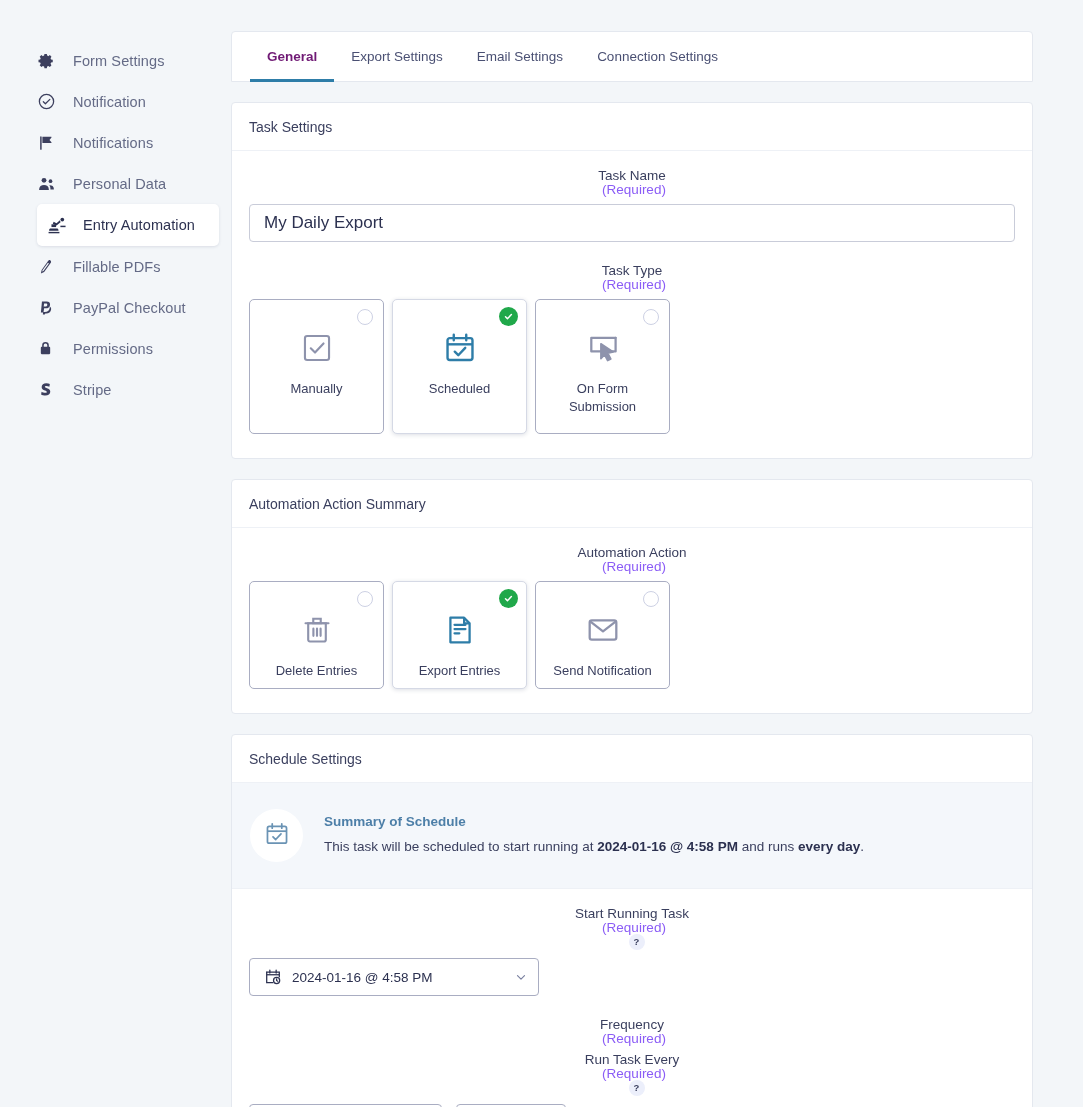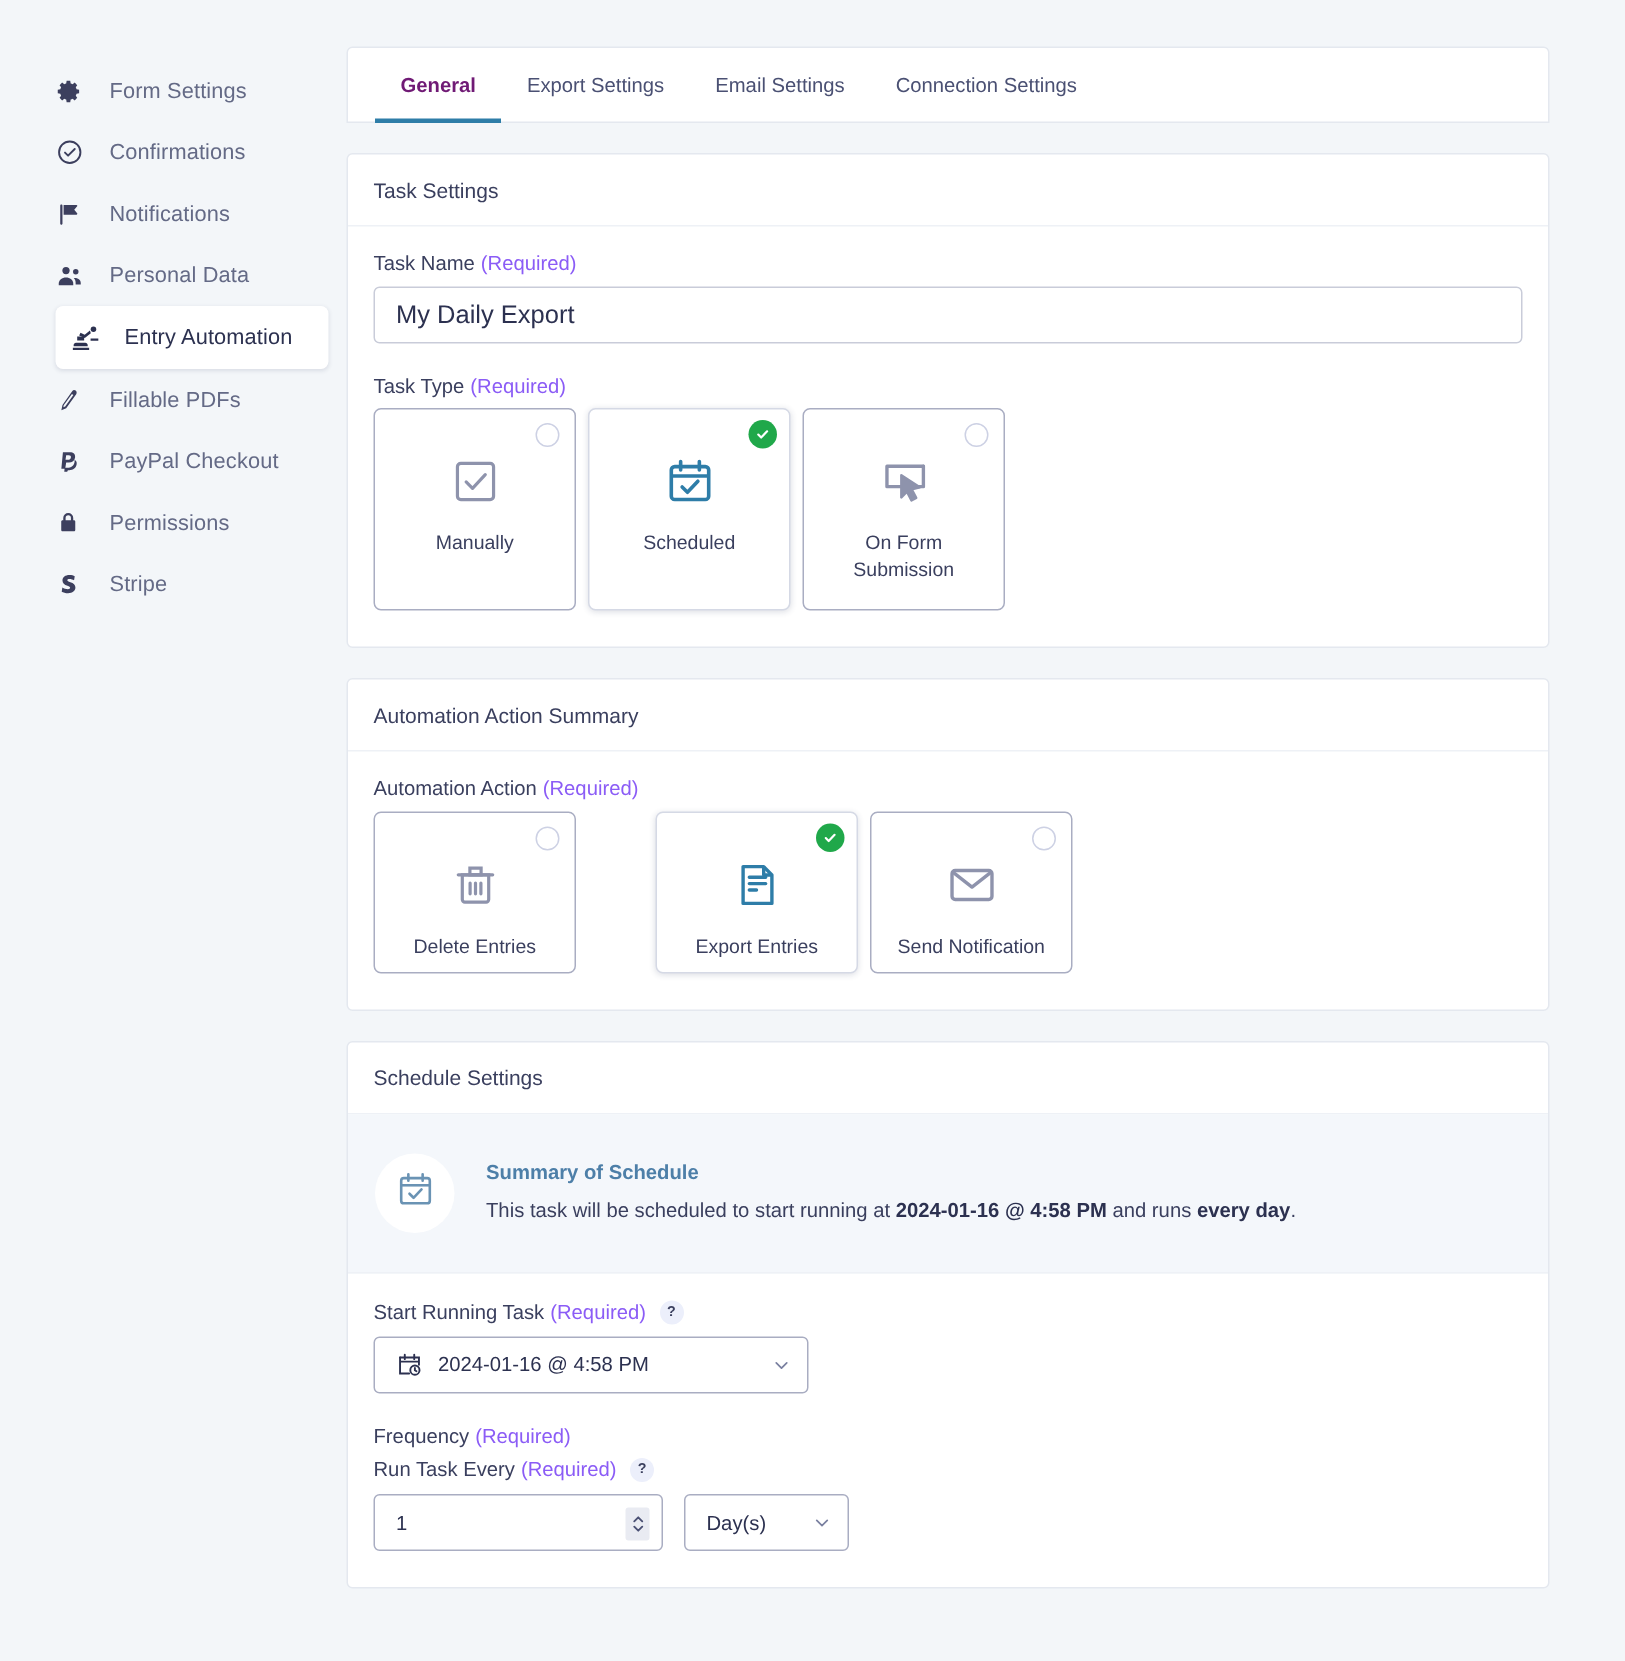--- a/index.html
+++ b/index.html
@@ -100,20 +100,21 @@
     color: #3a3f5e;
   }
   .panel-body { padding: 18px 17px 24px 17px; }
 
   .field-label {
     font-size: 13.5px;
     color: #3a3f5e;
     margin-bottom: 8px;
     display: flex; align-items: center;
     line-height: 1;
+    flex-direction: column;
   }
   .req { color: #8b5cf6; margin-left: 4px; }
   .help-dot {
     display: inline-flex; align-items: center; justify-content: center;
     width: 16px; height: 16px; border-radius: 50%;
     background: #eceffb; color: #3a3f5e;
     font-size: 9.5px; font-weight: bold;
     margin-left: 9px;
   }
 
@@ -248,21 +249,21 @@
       <span class="nav-label">Form Settings</span>
     </div>
 
     <div class="nav-item">
       <span class="nav-icon">
         <svg width="19" height="19" viewBox="0 0 24 24" fill="none" stroke="currentColor" stroke-width="1.6">
             <circle cx="12" cy="12" r="9"></circle>
             <path d="M8 12.3l2.6 2.6L16.2 9.3" stroke-linecap="round" stroke-linejoin="round"></path>
           </svg>
       </span>
-      <span class="nav-label">Confirmations</span>
+      <span class="nav-label">Notification</span>
     </div>
 
     <div class="nav-item">
       <span class="nav-icon">
         <svg width="18" height="18" viewBox="0 0 24 24" fill="currentColor">
             <path d="M5.2 3c.55 0 1 .45 1 1v16.3c0 .4-.32.7-.7.7h-.6a.7.7 0 01-.7-.7V4c0-.55.45-1 1-1z"></path>
             <path d="M7.2 3.6h11.5c.6 0 .93.7.55 1.16l-2.6 3.1 2.6 3.1c.38.46.05 1.16-.55 1.16H7.2V3.6z"></path>
           </svg>
       </span>
       <span class="nav-label">Notifications</span>
@@ -427,21 +428,21 @@
               <svg width="32" height="32" viewBox="0 0 24 24" fill="none" stroke="#8e93ac" stroke-width="1.6">
                   <path d="M3.4 6.9h17.2" stroke-linecap="round"></path>
                   <path d="M9.2 3.6h5.6v3.3H9.2z"></path>
                   <path d="M5.4 6.9h13.2v12.4a1.3 1.3 0 01-1.3 1.3H6.7a1.3 1.3 0 01-1.3-1.3V6.9z"></path>
                   <path d="M9.3 11v5.4M12 11v5.4M14.7 11v5.4" stroke-linecap="round"></path>
                 </svg>
             </span>
             <span class="card-label">Delete Entries</span>
           </div>
 
-          <div class="card selected" style="height:108px;margin-left:45px;">
+          <div class="card selected" style="height:108px;">
             <span class="radio-check">
               <svg width="11" height="11" viewBox="0 0 24 24" fill="none" stroke="#ffffff" stroke-width="3.2">
                   <path d="M5.5 12.5l4.2 4.2 8.6-9" stroke-linecap="round" stroke-linejoin="round"></path>
                 </svg>
             </span>
             <span class="card-icon">
               <svg width="32" height="32" viewBox="0 0 24 24" fill="none" stroke="#2e7da8" stroke-width="1.7">
                   <path d="M4.8 2.8h10.3l4.1 4.2v14.2H4.8z" stroke-linejoin="round"></path>
                   <path d="M15.1 2.8V7h4.1" stroke-linejoin="round"></path>
                   <path d="M7.9 8.1h8.2M7.9 11.3h8.2M7.9 14.5h3.6" stroke-linecap="round"></path>

